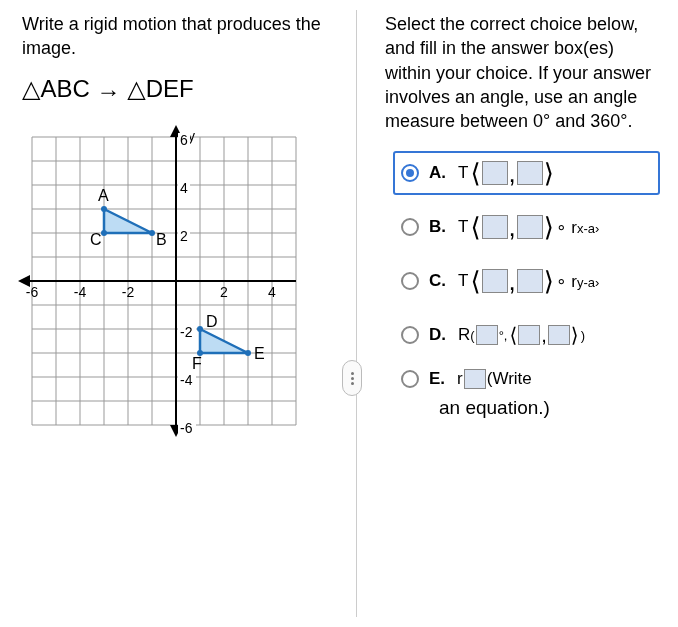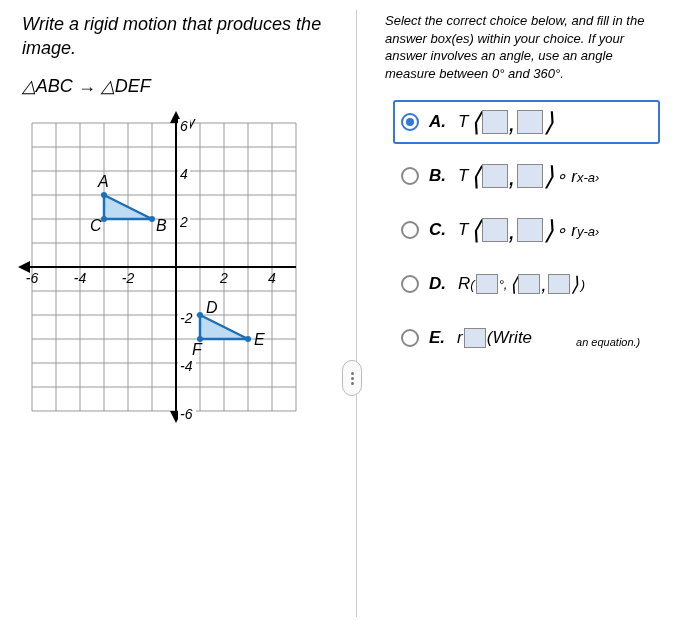--- a/index.html
+++ b/index.html
@@ -9,21 +9,20 @@
     font-size: 16px;
     color: #000;
     width: 678px;
     height: 627px;
     position: relative;
     background: #fff;
   }
   .container {
     display: flex;
     height: 100%;
-    font-style: italic;
   }
   .left-pane {
     width: 356px;
     padding: 12px 10px 10px 22px;
     position: relative;
   }
   .divider {
     width: 1px;
     background: #ccc;
     margin-top: 10px;
@@ -33,30 +32,30 @@
     flex: 1;
     padding: 12px 18px 10px 28px;
     position: relative;
   }
   .prompt {
     font-size: 18px;
     line-height: 1.35;
     margin-bottom: 14px;
   }
   .mapping {
-    font-size: 18px;
-    margin-bottom: 6px;
+    font-size: 24px;
+    margin-bottom: 14px;
   }
   .graph-wrap {
     width: 310px;
     height: 330px;
     margin-left: -15px;
   }
   .right-text {
-    font-size: 13px;
+    font-size: 18px;
     line-height: 1.35;
     margin-bottom: 18px;
   }
   .choices {
     padding-left: 8px;
   }
   .choice {
     display: flex;
     align-items: center;
     margin-bottom: 10px;
@@ -138,21 +137,21 @@
   }
   .dot {
     width: 3px;
     height: 3px;
     background: #777;
     border-radius: 50%;
     margin: 1px 0;
   }
   .expander-inner { display:flex; flex-direction:column; align-items:center; }
   svg text { font-family: Arial, Helvetica, sans-serif; }
-  .type-line { margin-top:8px; font-size:11px; margin-left:44px;}
+  .type-line { margin-top:8px; font-size:19px; margin-left:44px;}
 </style>
 </head>
 <body>
 
 <div class="container">
   <div class="left-pane">
     <div class="prompt">Write a rigid motion that produces the image.</div>
     <div class="mapping">
       <span>△</span><span>ABC</span>
       <span> </span><span>→</span><span> </span>

